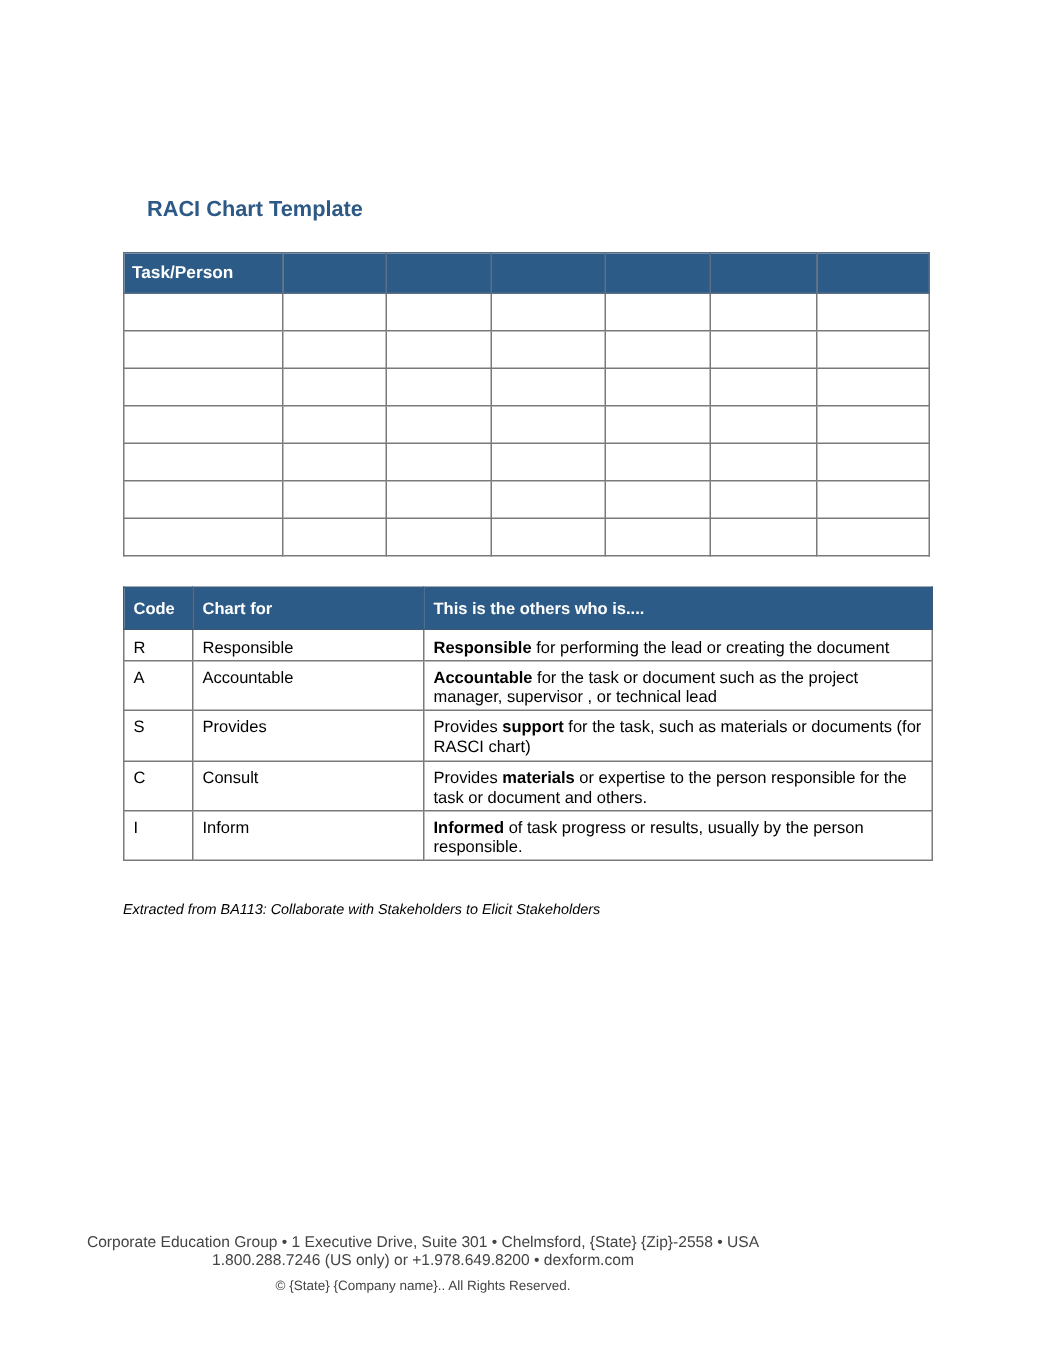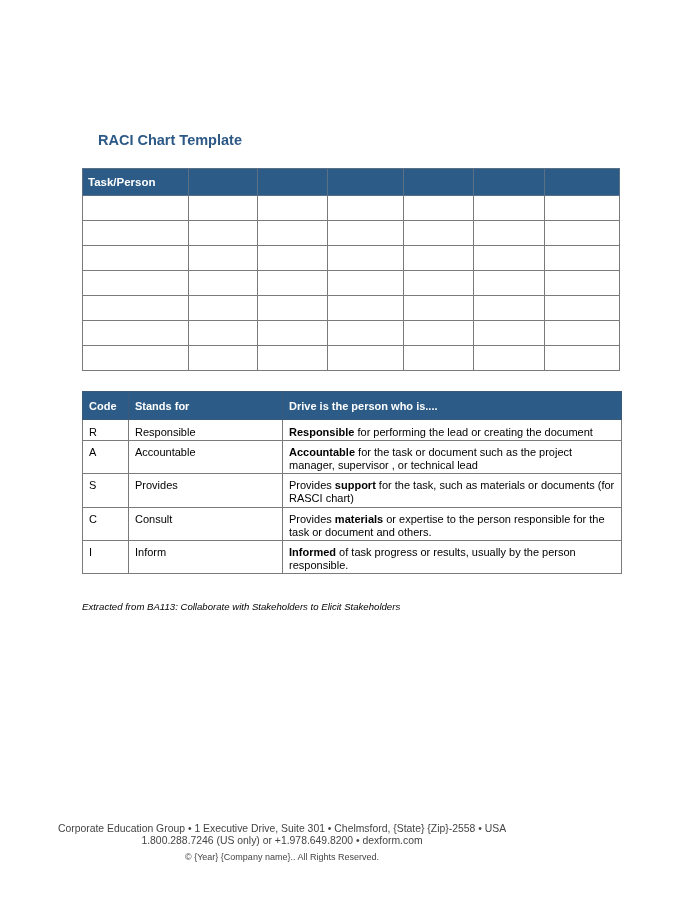--- a/index.html
+++ b/index.html
@@ -138,22 +138,22 @@
 
 <table id="legend">
   <colgroup>
     <col style="width:46px">
       <col style="width:154px">
       <col style="width:339px">
   </colgroup>
   <thead>
     <tr>
       <th>Code</th>
-      <th>Stands for</th>
-      <th>Drive is the person who is....</th>
+      <th>Chart for</th>
+      <th>This is the others who is....</th>
     </tr>
   </thead>
   <tbody>
     <tr class="r1">
       <td>R</td>
       <td>Responsible</td>
       <td><span></span><b>Responsible</b><span> for performing the lead or creating the document</span></td>
     </tr>
     <tr style="height:33px">
       <td>A</td>
@@ -175,13 +175,13 @@
       <td>Inform</td>
       <td><span></span><b>Informed</b><span> of task progress or results, usually by the person responsible.</span></td>
     </tr>
   </tbody>
 </table>
 
 <div class="note">Extracted from BA113: Collaborate with Stakeholders to Elicit Stakeholders</div>
 
 <div class="footer f1">Corporate Education Group • 1 Executive Drive, Suite 301 • Chelmsford, {State} {Zip}-2558 • USA</div>
 <div class="footer f2">1.800.288.7246 (US only) or +1.978.649.8200 • dexform.com</div>
-<div class="footer f3">© {Year} {Company name}.. All Rights Reserved.</div>
+<div class="footer f3">© {State} {Company name}.. All Rights Reserved.</div>
 
 </body></html>

